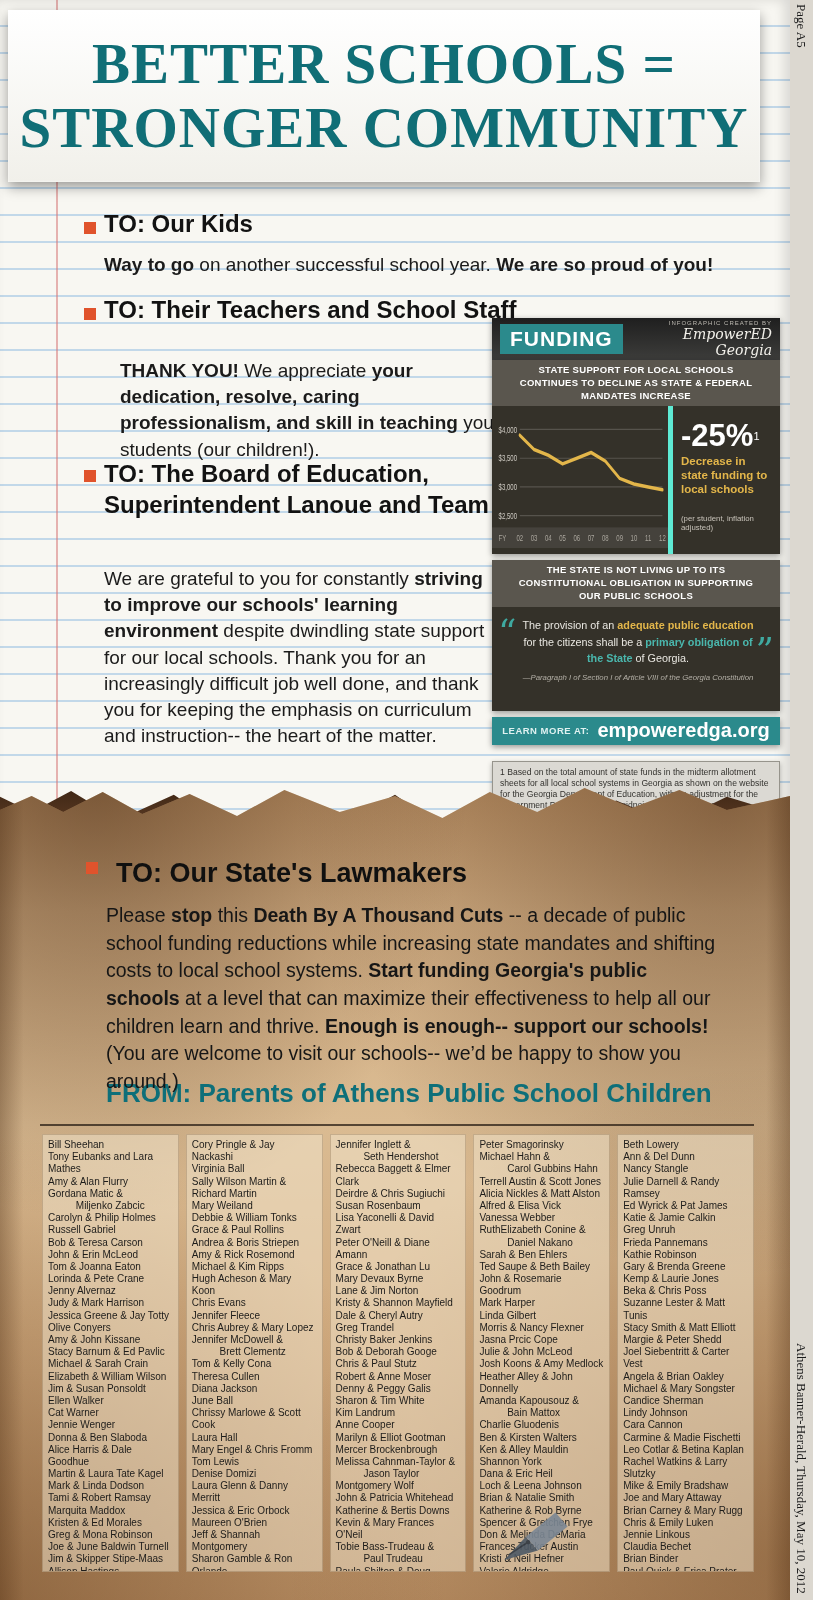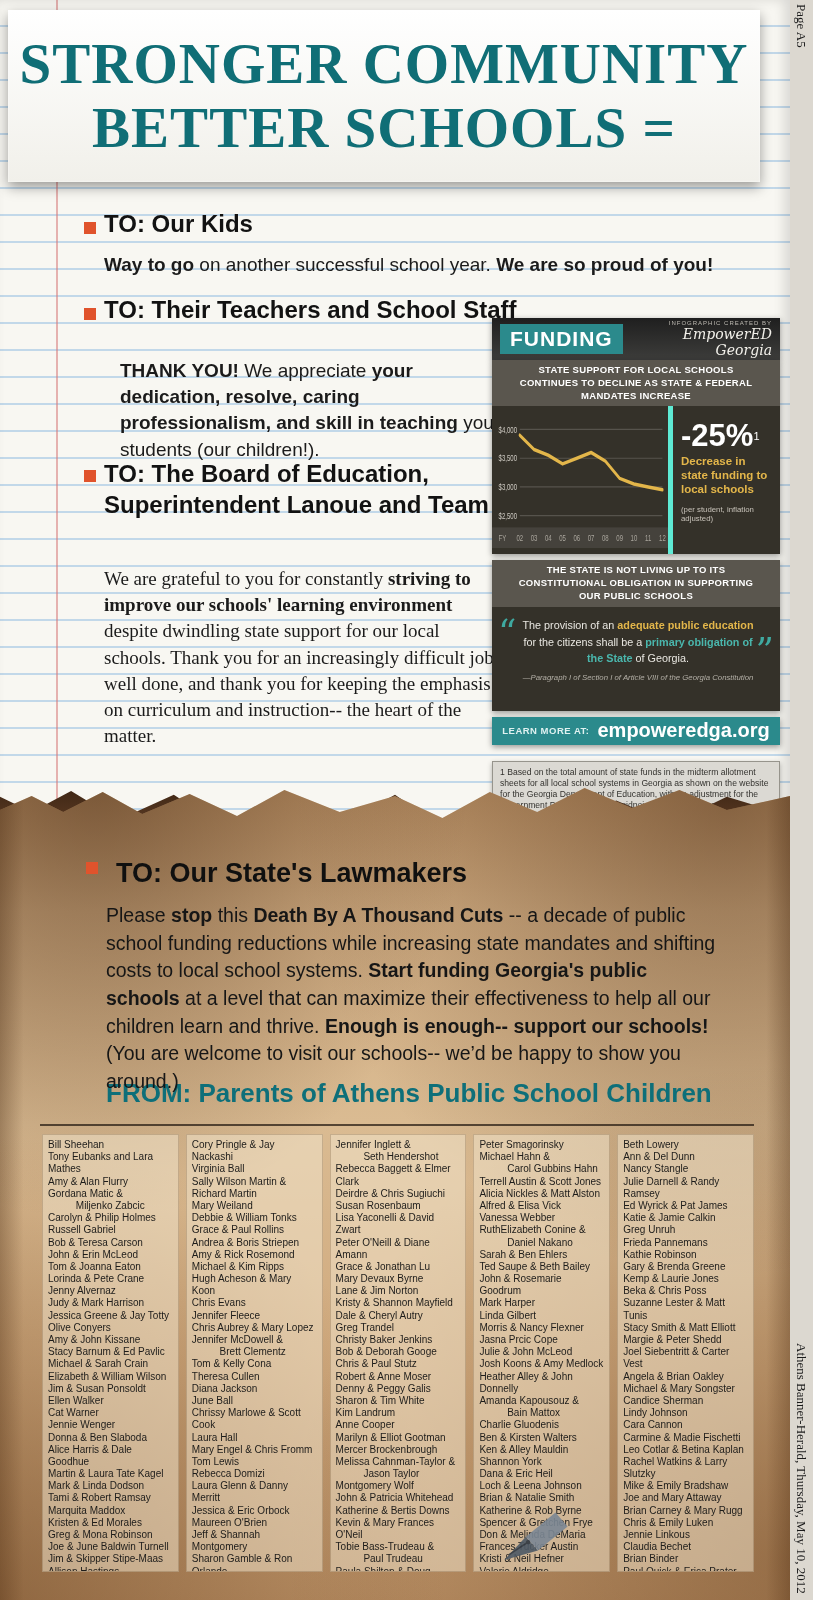--- a/index.html
+++ b/index.html
@@ -34,21 +34,21 @@
   .sec-h .prefix{font-weight:600;}
   .sec-h .hname{font-weight:800;}
   .sec-body{position:absolute;color:#1b1b1b;font-size:19px;line-height:1.38;}
   .b{font-weight:bold;text-align:right;}
 
   .kids-h{left:104px;top:210px;font-size:24px;}
   .kids-body{left:104px;top:252px;width:630px;}
   .teach-h{left:104px;top:296px;font-size:24px;}
   .teach-body{left:104px;top:342px;width:382px;}
   .board-h{left:104px;top:458px;font-size:24px;width:392px;line-height:1.3;}
-  .board-body{left:104px;top:566px;width:394px;font-family:Liberation Serif, serif;}
+  .board-body{left:104px;top:566px;width:394px;}
 
   
   .infographic{position:absolute;left:492px;top:318px;width:288px;display:flex;flex-direction:column;}
   .ig-brand{
     height:42px;background:linear-gradient(180deg,#1f1f1f,#3d3d3b);
     display:flex;align-items:center;padding:0 8px;box-shadow:0 2px 6px rgba(0,0,0,0.4);
   }
   .ig-brand .funding{
     background:#2b8a8c;color:#fff;font-weight:bold;font-size:21px;letter-spacing:1px;
     padding:3px 10px;line-height:1.1;
@@ -62,21 +62,21 @@
     background:#5a564e;color:#fff;font-weight:bold;font-size:9.5px;line-height:1.35;
     text-align:center;padding:4px 16px;letter-spacing:0.3px;
   }
   .ig-chartrow{display:flex;height:148px;}
   .ig-chart{width:176px;height:100%;}
   .ig-chart svg{width:100%;height:100%;display:block;}
   .ig-anno{width:112px;padding:14px 6px 0 8px;border-left:5px solid #5eead4;box-sizing:border-box;}
   .ig-anno .pct{font-size:31px;font-weight:bold;color:#ffffff;line-height:1;}
   .ig-anno sup{font-size:11px;color:#fff;}
   .ig-anno .lab{color:#e3b64a;font-weight:bold;font-size:11.5px;line-height:1.2;margin-top:4px;}
-  .ig-anno .sub{color:#c7c2b9;font-size:7.8px;margin-top:8px;}
+  .ig-anno .sub{color:#c7c2b9;font-size:7.8px;margin-top:17px;}
   .ig-quote{position:relative;padding:10px 26px 8px 30px;min-height:86px;}
   .ig-quote .qtext{color:#e9e7e1;font-size:10.8px;line-height:1.55;text-align:center;}
   .hl-gold{color:#e3b64a;font-weight:bold;}
   .hl-teal{color:#4ab7ad;font-weight:bold;}
   .qmark{position:absolute;font-family:"DejaVu Serif",serif;font-size:36px;color:#3fa9a0;line-height:1;}
   .qopen{left:6px;top:8px;}
   .qclose{right:6px;top:26px;}
   .ig-attr{color:#b3afa6;font-size:7.8px;font-style:italic;text-align:center;margin-top:6px;}
   .ig-learn{
     background:#2b8a8c;height:28px;display:flex;align-items:center;justify-content:center;gap:8px;
@@ -133,22 +133,22 @@
   .vlabel.bottom{right:4px;bottom:6px;}
 </style>
 </head>
 <body>
 
 <div class="page">
 
   <div class="paper-top"></div>
 
   <div class="masthead">
+    <div class="line">BETTER SCHOOLS =</div>
     <div class="line">STRONGER COMMUNITY</div>
-    <div class="line">BETTER SCHOOLS =</div>
   </div>
 
   <div class="bullet" style="left:84px;top:222px;"></div>
   <h2 class="sec-h kids-h" style="margin:0;position:absolute;">
     <span class="prefix">TO:</span>
     <span class="hname">Our Kids</span>
   </h2>
   <p class="sec-body kids-body" style="margin:0;"><span class="b">Way to go</span><span> on another successful school year. </span><span class="b">We are so proud of you!</span></p>
 
   <div class="bullet" style="left:84px;top:308px;"></div>
@@ -297,21 +297,21 @@
         <div class="name-row">Jennifer McDowell &amp;</div>
         <div class="name-row">          Brett Clementz</div>
         <div class="name-row">Tom &amp; Kelly Cona</div>
         <div class="name-row">Theresa Cullen</div>
         <div class="name-row">Diana Jackson</div>
         <div class="name-row">June Ball</div>
         <div class="name-row">Chrissy Marlowe &amp; Scott Cook</div>
         <div class="name-row">Laura Hall</div>
         <div class="name-row">Mary Engel &amp; Chris Fromm</div>
         <div class="name-row">Tom Lewis</div>
-        <div class="name-row">Rebecca Domizi</div>
+        <div class="name-row">Denise Domizi</div>
         <div class="name-row">Laura Glenn &amp; Danny Merritt</div>
         <div class="name-row">Jessica &amp; Eric Orbock</div>
         <div class="name-row">Maureen O'Brien</div>
         <div class="name-row">Jeff &amp; Shannah Montgomery</div>
         <div class="name-row">Sharon Gamble &amp; Ron Orlando</div>
       </div>
     <div class="name-col">
         <div class="name-row">Jennifer Inglett &amp;</div>
         <div class="name-row">          Seth Hendershot</div>
         <div class="name-row">Rebecca Baggett &amp; Elmer Clark</div>

